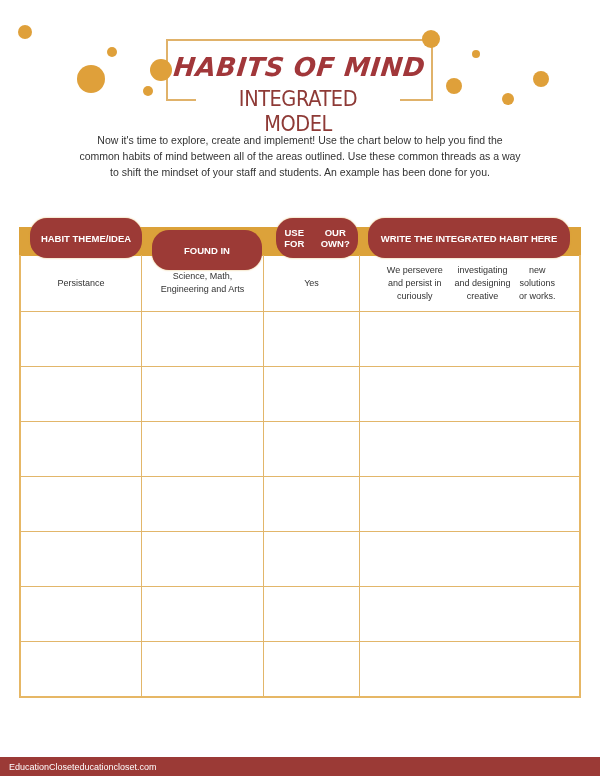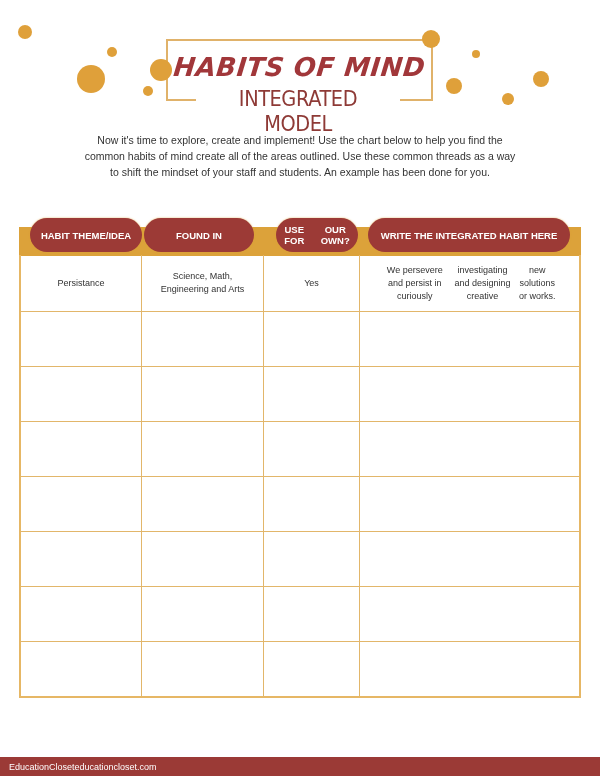--- a/index.html
+++ b/index.html
@@ -26,21 +26,21 @@
     letter-spacing: -0.5px; transform: scaleX(0.88); transform-origin: center; background: #fff;
   }
 
   .intro {
     position: absolute; left: 50px; top: 132px; width: 500px; text-align: center;
     font-size: 10.5px; line-height: 16px; color: #333;
   }
 
   .header-band { position: absolute; left: 19px; top: 227px; width: 562px; height: 29px; background: #dca23a; }
   .pill {
-    position: absolute; top: 218px; height: 34px; border-radius: 17px;
+    position: absolute; top: 218px; height: 40px; border-radius: 17px;
     background: #9c3a36; color: #fff; font-weight: bold; font-size: 9.5px;
     display: flex; align-items: center; justify-content: center; text-align: center;
     line-height: 11px; box-shadow: 0 0 2px rgba(220,162,58,0.8);
   }
   .pill span { display: block; }
 
   .grid {
     position: absolute; left: 19px; top: 255px; width: 562px; height: 443px;
     border: 2px solid #e6b765; border-top: none;
   }
@@ -74,29 +74,29 @@
 <div class="dot" style="left:150px;top:59px;width:22px;height:22px;"></div>
 <div class="dot" style="left:422px;top:30px;width:18px;height:18px;"></div>
 <div class="frame-bottom-left"></div>
 <div class="frame-bottom-right"></div>
 
 <div class="title-main">HABITS OF MIND</div>
 <div class="title-sub">INTEGRATED MODEL</div>
 
 <div class="intro">
   <div>Now it's time to explore, create and implement! Use the chart below to help you find the</div>
-  <div>common habits of mind create all of the areas outlined. Use these common threads as a way</div>
+  <div>common habits of mind between all of the areas outlined. Use these common threads as a way</div>
   <div>to shift the mindset of your staff and students. An example has been done for you.</div>
 </div>
 
 <div class="header-band"></div>
 <div class="pill" style="left:30px;width:112px;">
   <span>HABIT THEME/IDEA</span>
 </div>
-<div class="pill" style="left:144px;width:110px;">
+<div class="pill" style="left:152px;width:110px;margin-top:12px;">
   <span>FOUND IN</span>
 </div>
 <div class="pill" style="left:276px;width:82px;flex-direction:row;">
   <span>USE FOR</span>
   <span>OUR OWN?</span>
 </div>
 <div class="pill" style="left:368px;width:202px;">
   <span>WRITE THE INTEGRATED HABIT HERE</span>
 </div>
 

